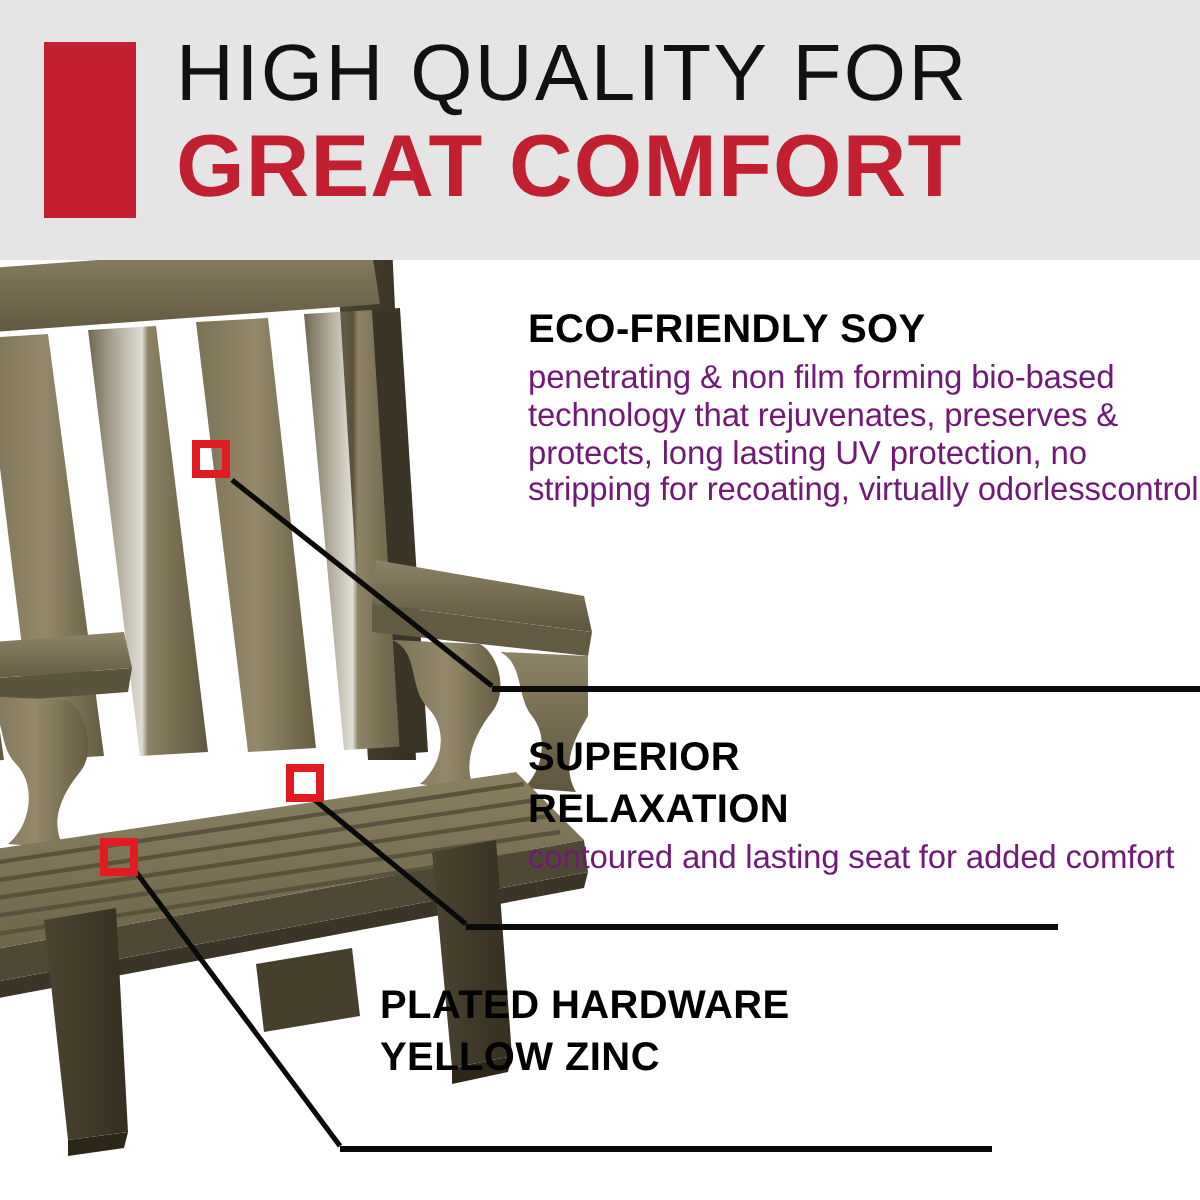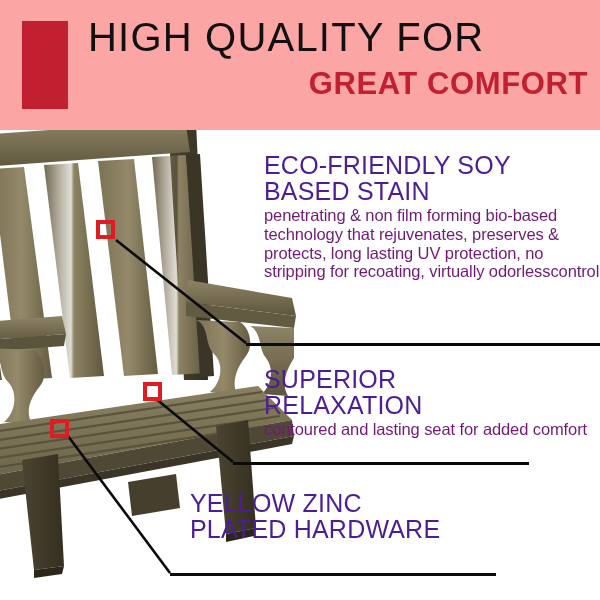--- a/index.html
+++ b/index.html
@@ -1,45 +1,45 @@
 <!DOCTYPE html>
 <html><head>
 <meta charset="utf-8">
 <style>
   html,body{margin:0;padding:0;}
   body{width:600px;height:600px;background:#ffffff;font-family:"Liberation Sans",sans-serif;overflow:hidden;}
   #page{position:relative;width:600px;height:600px;background:#fff;overflow:hidden;}
 
   
-  .header{position:absolute;left:0;top:0;width:600px;height:130px;background:#fca5a5;}
+  .header{position:absolute;left:0;top:0;width:600px;height:130px;background:#e5e5e5;}
   .header-bar{position:absolute;left:22px;top:21px;width:46px;height:88px;background:#c22031;}
   .header-text{position:absolute;left:88px;top:14px;width:500px;}
   .title-line1{font-family:"Liberation Sans",sans-serif;font-size:40px;line-height:46px;
     letter-spacing:1.2px;color:#111;font-weight:400;white-space:nowrap;}
-  .title-line2{font-family:"Liberation Sans",sans-serif;font-size:31px;line-height:48px;
-    letter-spacing:0.6px;color:#c22031;font-weight:700;white-space:nowrap;text-align:right;}
+  .title-line2{font-family:"Liberation Sans",sans-serif;font-size:44px;line-height:48px;
+    letter-spacing:0.6px;color:#c22031;font-weight:700;white-space:nowrap;}
 
   
   .photo{position:absolute;left:0;top:130px;width:300px;height:450px;}
   .photo svg{display:block;}
 
   
   .marker{position:absolute;border:4px solid #e11b22;background:transparent;
     width:11px;height:11px;box-sizing:content-box;}
   #marker-1{left:96px;top:220px;}
   #marker-2{left:143px;top:382px;}
   #marker-3{left:50px;top:419px;}
 
   
   .leaders{position:absolute;left:0;top:0;width:600px;height:600px;pointer-events:none;}
 
   
   .callout{position:absolute;}
-  .callout .ct-head{font-family:"Liberation Sans",sans-serif;color:#4c1d95;
-    font-weight:400;font-size:25px;line-height:26px;letter-spacing:0.2px;}
+  .callout .ct-head{font-family:"Liberation Sans",sans-serif;color:#000000;
+    font-weight:700;font-size:20px;line-height:26px;letter-spacing:0.2px;}
   .callout .ct-body{font-family:"Liberation Sans",sans-serif;color:#701a75;
     font-weight:400;font-size:16.5px;line-height:18.8px;letter-spacing:-0.1px;margin-top:2px;}
 
   #callout-1{left:264px;top:152px;width:336px;}
   #callout-2{left:264px;top:366px;width:336px;}
   #callout-3{left:190px;top:490px;width:410px;}
 
   .rule{position:absolute;background:#0a0a0a;height:3px;}
   #rule-1{left:246px;top:343px;width:354px;}
   #rule-2{left:233px;top:462px;width:296px;}
@@ -154,32 +154,31 @@
       <path d="M68 436 L170 573" stroke-width="2.6"></path>
     </g>
   </svg>
 
   <div class="marker" id="marker-1"></div>
   <div class="marker" id="marker-2"></div>
   <div class="marker" id="marker-3"></div>
 
   <div class="callout" id="callout-1">
     <div class="ct-head">ECO-FRIENDLY SOY</div>
-    <div class="ct-head">BASED STAIN</div>
     <div class="ct-body">penetrating &amp; non film forming bio-based technology that rejuvenates, preserves &amp; protects, long lasting UV protection, no stripping for recoating, virtually odorlesscontrol</div>
   </div>
 
   <div class="callout" id="callout-2">
     <div class="ct-head">SUPERIOR</div>
     <div class="ct-head">RELAXATION</div>
     <div class="ct-body">contoured and lasting seat for added comfort</div>
   </div>
 
   <div class="callout" id="callout-3">
+    <div class="ct-head">PLATED HARDWARE</div>
     <div class="ct-head">YELLOW ZINC</div>
-    <div class="ct-head">PLATED HARDWARE</div>
   </div>
 
   <div class="rule" id="rule-1"></div>
   <div class="rule" id="rule-2"></div>
   <div class="rule" id="rule-3"></div>
 
 </div>
 
 </body></html>

